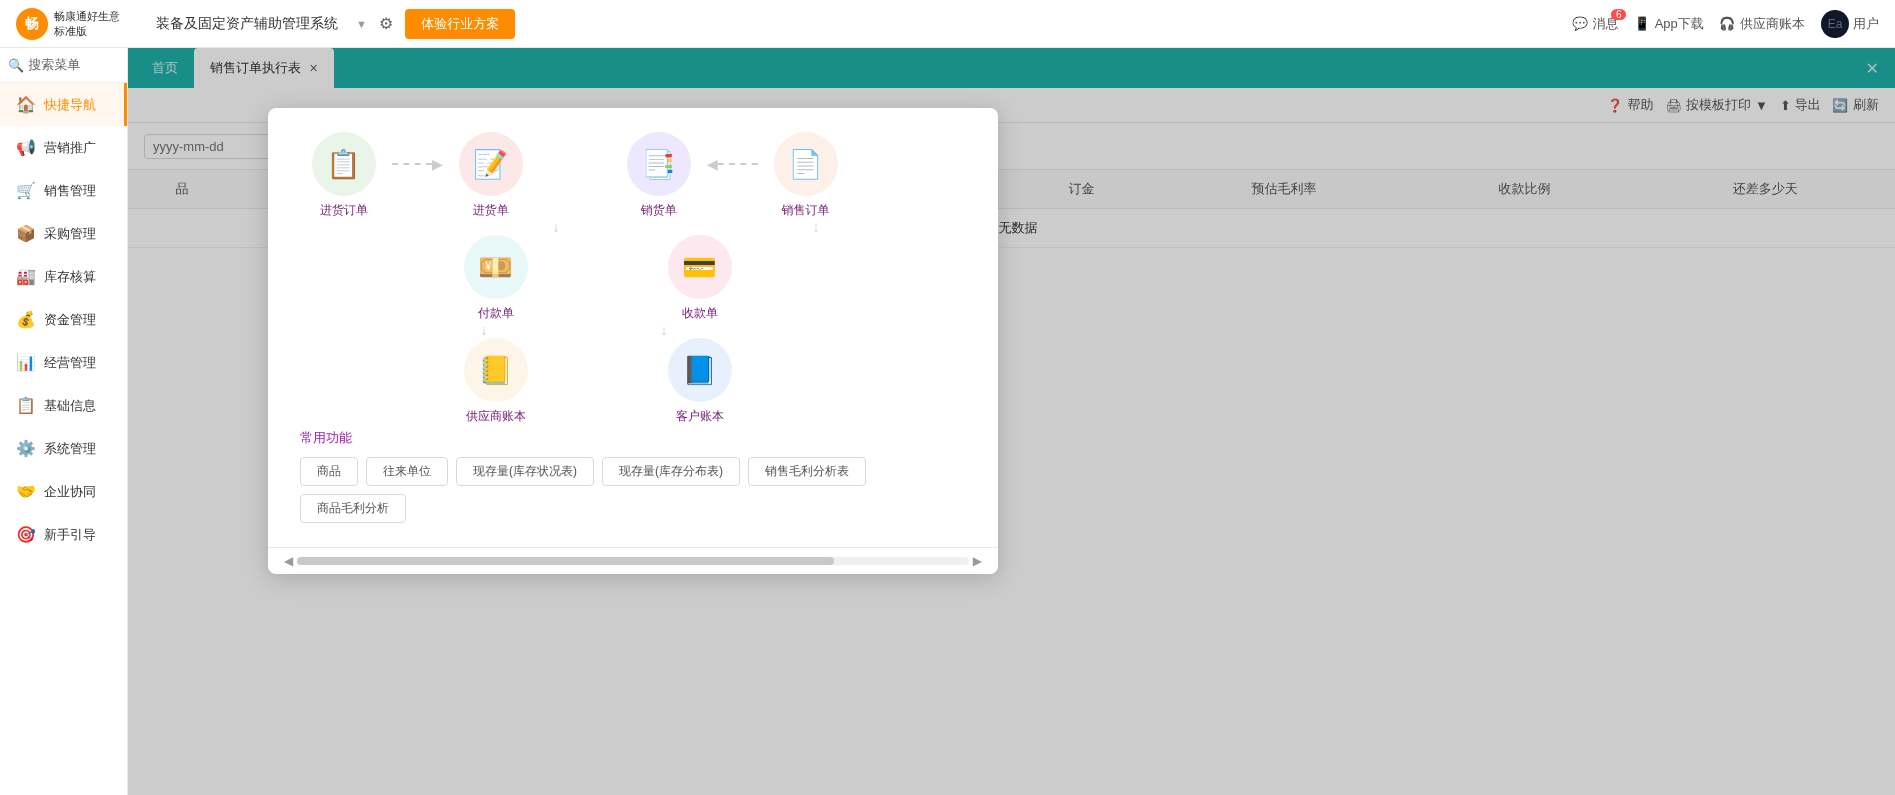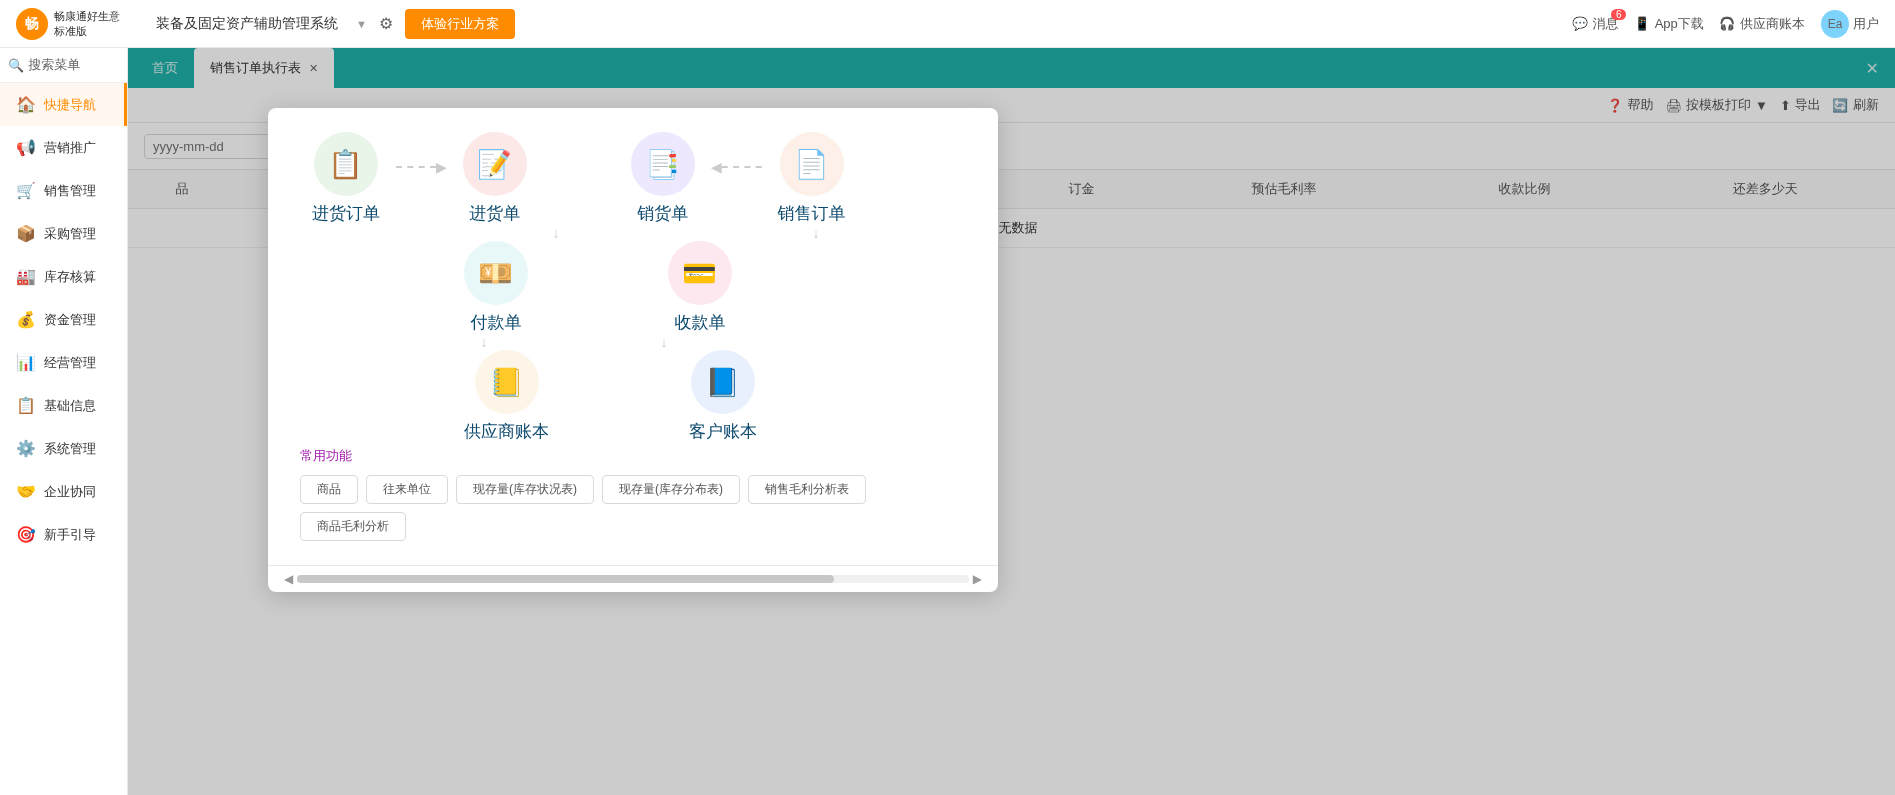--- a/index.html
+++ b/index.html
@@ -16,21 +16,21 @@
     .logo-area { display: flex; align-items: center; gap: 6px; width: 128px; }
     .logo-icon { width: 32px; height: 32px; background: #ff8c00; border-radius: 50%; display: flex; align-items: center; justify-content: center; color: white; font-weight: bold; font-size: 14px; }
     .logo-text { font-size: 11px; color: #333; line-height: 1.3; }
     .system-title { display: flex; align-items: center; gap: 18px; color: #333; font-size: 14px; font-weight: 500; }
     .dropdown-arrow { color: #999; font-size: 11px; }
     .gear-btn { color: #666; cursor: pointer; font-size: 16px; }
     .experience-btn { background: #ff8c00; color: white; border: none; border-radius: 4px; padding: 6px 16px; font-size: 13px; cursor: pointer; }
     .top-right { margin-left: auto; display: flex; align-items: center; gap: 16px; }
     .top-right-item { display: flex; align-items: center; gap: 4px; color: #555; cursor: pointer; font-size: 13px; position: relative; }
     .badge { background: #ff4d4f; color: white; border-radius: 10px; padding: 0 5px; font-size: 10px; position: absolute; top: -6px; right: -8px; }
-    .user-avatar { width: 28px; height: 28px; background: #7dd3fc; border-radius: 50%; display: flex; align-items: center; justify-content: center; font-size: 12px; color: #666; }
+    .user-avatar { width: 28px; height: 28px; background: #0f172a; border-radius: 50%; display: flex; align-items: center; justify-content: center; font-size: 12px; color: #666; }
 
     
     .sidebar-search { padding: 8px; border-bottom: 1px solid #f0f0f0; display: flex; align-items: center; gap: 4px; color: #666; cursor: pointer; font-size: 13px; }
     .sidebar-item { display: flex; align-items: center; gap: 8px; padding: 12px 16px; color: #333; cursor: pointer; font-size: 13px; position: relative; }
     .sidebar-item.active { background: #fff7f0; color: #ff8c00; border-right: 3px solid #ff8c00; }
     .sidebar-icon { font-size: 16px; width: 20px; text-align: center; }
 
     
     .tab-bar { display: flex; align-items: center; background: #20b2aa; height: 40px; padding: 0 8px; gap: 0; }
     .tab-item { padding: 8px 16px; height: 40px; display: flex; align-items: center; color: rgba(255,255,255,0.85); cursor: pointer; font-size: 13px; gap: 4px; }
@@ -57,21 +57,21 @@
     .data-table th { background: #fafafa; border-bottom: 1px solid #e8e8e8; padding: 10px 12px; text-align: center; color: #555; font-weight: 500; white-space: nowrap; }
     .data-table td { border-bottom: 1px solid #f0f0f0; padding: 10px 12px; text-align: center; color: #333; }
     .empty-tip { text-align: center; color: #999; padding: 40px; font-size: 13px; }
 
     
     .modal-overlay { position: absolute; top: 0; left: 0; right: 0; bottom: 0; background: rgba(0,0,0,0.2); z-index: 100; display: flex; align-items: flex-start; justify-content: flex-start; padding: 60px 0 0 0; }
     .modal-box { background: #fff; border-radius: 8px; box-shadow: 0 4px 24px rgba(0,0,0,0.18); width: 730px; margin-left: 140px; overflow: hidden; }
     .modal-content { padding: 24px 32px 16px; }
     .flow-node { display: flex; flex-direction: column; align-items: center; gap: 6px; margin: 0 12px; }
     .flow-circle { width: 64px; height: 64px; border-radius: 50%; display: flex; align-items: center; justify-content: center; font-size: 26px; }
-    .flow-label { font-size: 17px; color: #0c4a6e; text-align: center; }
+    .flow-label { font-size: 12px; color: #701a75; text-align: center; }
 
     
     .circle-green { background: #e8f5e8; }
     .circle-red { background: #fde8e8; }
     .circle-purple { background: #ede8fd; }
     .circle-orange { background: #fdf0e8; }
     .circle-teal { background: #e8f8f8; }
     .circle-pink { background: #fde8f0; }
     .circle-yellow { background: #fdf6e8; }
     .circle-blue { background: #e8f0fd; }

